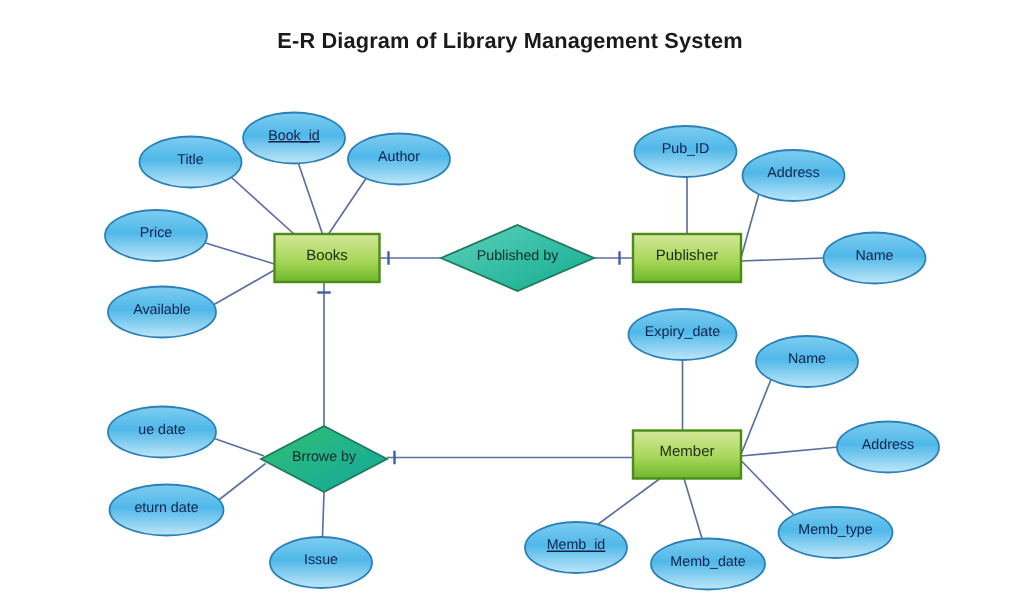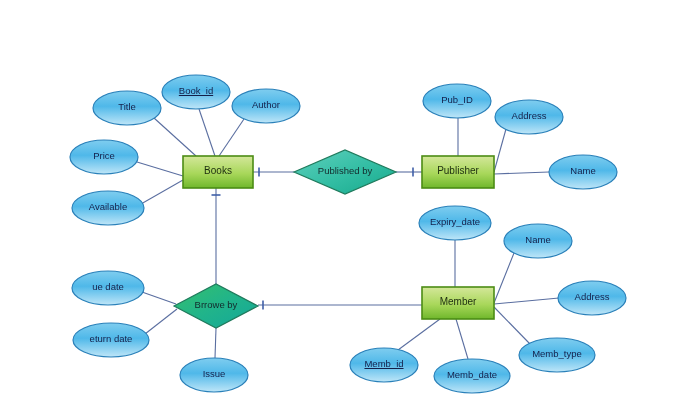--- a/index.html
+++ b/index.html
@@ -59,20 +59,21 @@
   .rel-label {
     font-size: 9.5px;
     color: #132a2c;
   }
 </style>
 </head>
 <body>
 
 <div id="canvas">
 
+  <div id="diagram-title">E-R Diagram of Library Management System</div>
 
   <svg id="svg-layer" viewBox="0 0 680 409" xmlns="http://www.w3.org/2000/svg">
     <defs>
       <linearGradient id="gradEntity" x1="0" y1="0" x2="0" y2="1">
         <stop offset="0%" stop-color="#d4e79a"></stop>
         <stop offset="55%" stop-color="#a8d75a"></stop>
         <stop offset="100%" stop-color="#6fb72b"></stop>
       </linearGradient>
       <linearGradient id="gradRelPublished" x1="0" y1="0" x2="1" y2="1">
         <stop offset="0%" stop-color="#5fd0bd"></stop>

